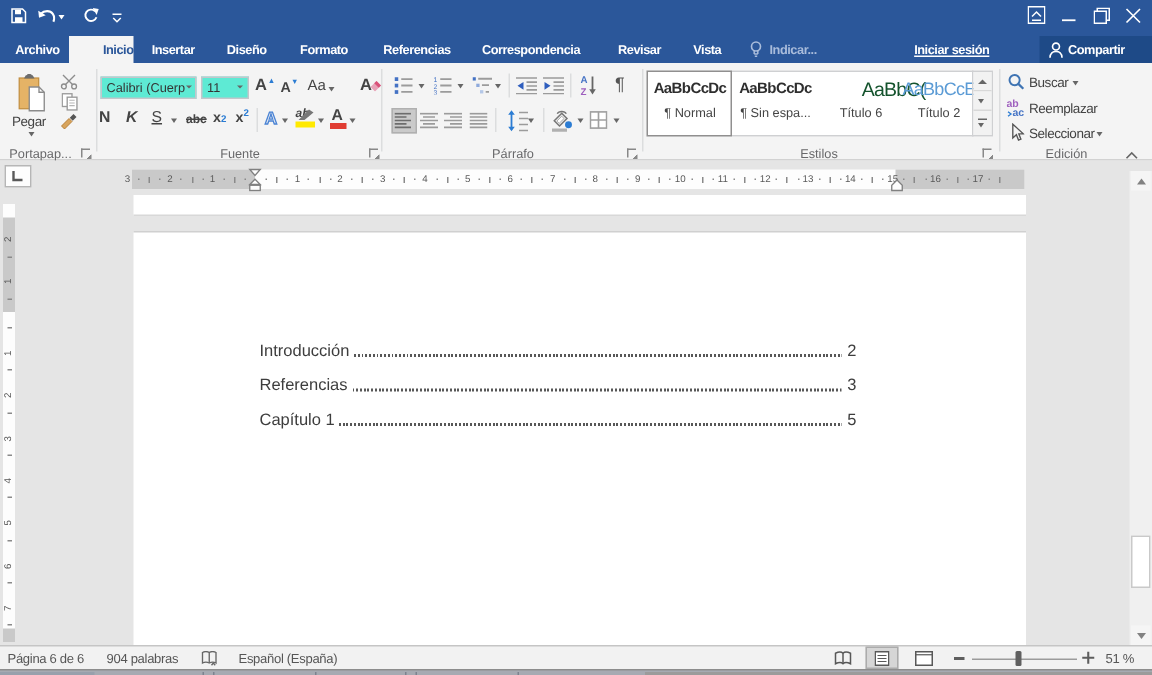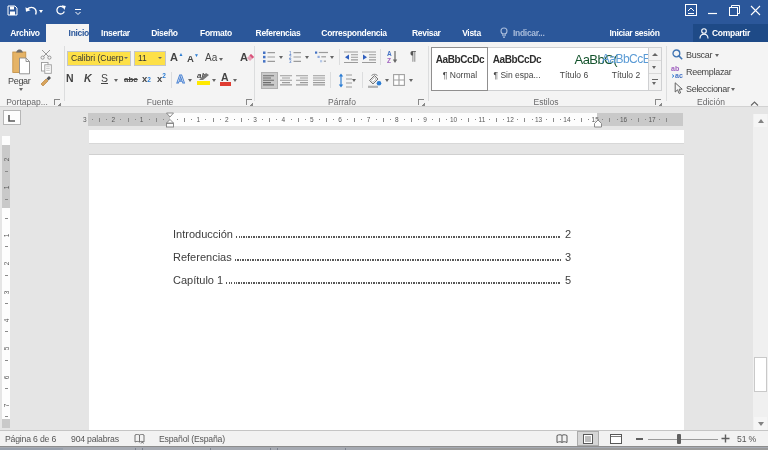--- a/index.html
+++ b/index.html
@@ -14,21 +14,21 @@
 
 #tabrow { position:absolute; left:0; top:24px; width:768px; height:18px; background:#2b579a; }
 .tab { position:absolute; top:0; height:18px; line-height:18px; color:#fff; font-size:8.5px; font-weight:bold; text-align:center; letter-spacing:-0.3px; }
 #tab-inicio { position:absolute; left:46px; top:0; width:43px; height:18px; background:#f4f4f4; color:#2b579a; font-size:8.5px; font-weight:bold; line-height:18px; text-align:right; letter-spacing:-0.3px; }
 
 #ribbon { position:absolute; left:0; top:42px; width:768px; height:65px; background:#f4f4f4; border-bottom:1px solid #d2d2d2; }
 .vsep { position:absolute; top:4px; width:1px; height:55px; background:#dcddde; }
 .glabel { position:absolute; top:55px; font-size:8.5px; color:#68686a; text-align:center; }
 .launcher { position:absolute; top:57px; width:6px; height:6px; border-left:1px solid #888; border-top:1px solid #888; }
 .launcher:after { content:""; position:absolute; right:-1px; bottom:-1px; width:3px; height:3px; background:linear-gradient(135deg, transparent 45%, #888 45%); }
-.combo { position:absolute; background:#fde047; border:1px solid #c3c6cb; font-size:8.5px; color:#333; }
+.combo { position:absolute; background:#5eead4; border:1px solid #c3c6cb; font-size:8.5px; color:#333; }
 .btxt { position:absolute; font-size:9px; color:#444; letter-spacing:-0.3px; }
 
 #rulerzone { position:absolute; left:0; top:107px; width:768px; height:21px; background:#e5e5e5; }
 #hruler { position:absolute; left:88px; top:6px; width:595px; height:13px; background:#fdfdfd; font-size:6.5px; color:#595959; }
 .rdark { position:absolute; top:0; height:13px; background:#c9c9c9; }
 .rnum { position:absolute; top:3px; width:10px; margin-left:-5px; text-align:center; }
 .tmid { position:absolute; top:5px; width:1px; height:3.5px; background:#8a8a8a; }
 .tdot { position:absolute; top:6px; width:1px; height:1px; background:#8a8a8a; }
 #tabsel { position:absolute; left:3px; top:3px; width:18px; height:15px; background:#fdfdfd; border:1px solid #b6b6b6; }
 
@@ -100,21 +100,21 @@
   <div class="tab" style="left:199px; width:34px;">Formato</div>
   <div class="tab" style="left:255px; width:46px;">Referencias</div>
   <div class="tab" style="left:320px; width:68px;">Correspondencia</div>
   <div class="tab" style="left:412px; width:27px;">Revisar</div>
   <div class="tab" style="left:462px; width:19px;">Vista</div>
   <svg class="abs" style="left:500px; top:3px;" width="8" height="12" viewBox="0 0 8 12">
     <circle cx="4" cy="4" r="3" fill="none" stroke="#a9bcdb" stroke-width="1.1"></circle>
     <path d="M2.8 7 L2.8 9 M5.2 7 L5.2 9 M2.8 9 H5.2 M3.2 10.5 H4.8" stroke="#a9bcdb" stroke-width="1"></path>
   </svg>
   <div class="tab" style="left:513px; width:28px; color:#a9bcdb; text-align:left;">Indicar...</div>
-  <div class="tab" style="left:608px; width:53px;">Iniciar sesión</div>
+  <div class="tab" style="left:608px; width:53px;text-decoration:underline;">Iniciar sesión</div>
   <div class="abs" style="left:693px; top:0; width:75px; height:18px; background:#1e4a87;"></div>
   <svg class="abs" style="left:699px; top:4px;" width="10" height="11" viewBox="0 0 10 11">
     <circle cx="5" cy="3" r="2.3" fill="none" stroke="#fff" stroke-width="1.1"></circle>
     <path d="M1 10.5 C1 7.5 3 6.2 5 6.2 C7 6.2 9 7.5 9 10.5" fill="none" stroke="#fff" stroke-width="1.1"></path>
   </svg>
   <div class="tab" style="left:712px; width:46px; text-align:left;">Compartir</div>
 </div>
 <div id="ribbon">
   <div class="vsep" style="left:64px;"></div>
   <div class="vsep" style="left:254px;"></div>

